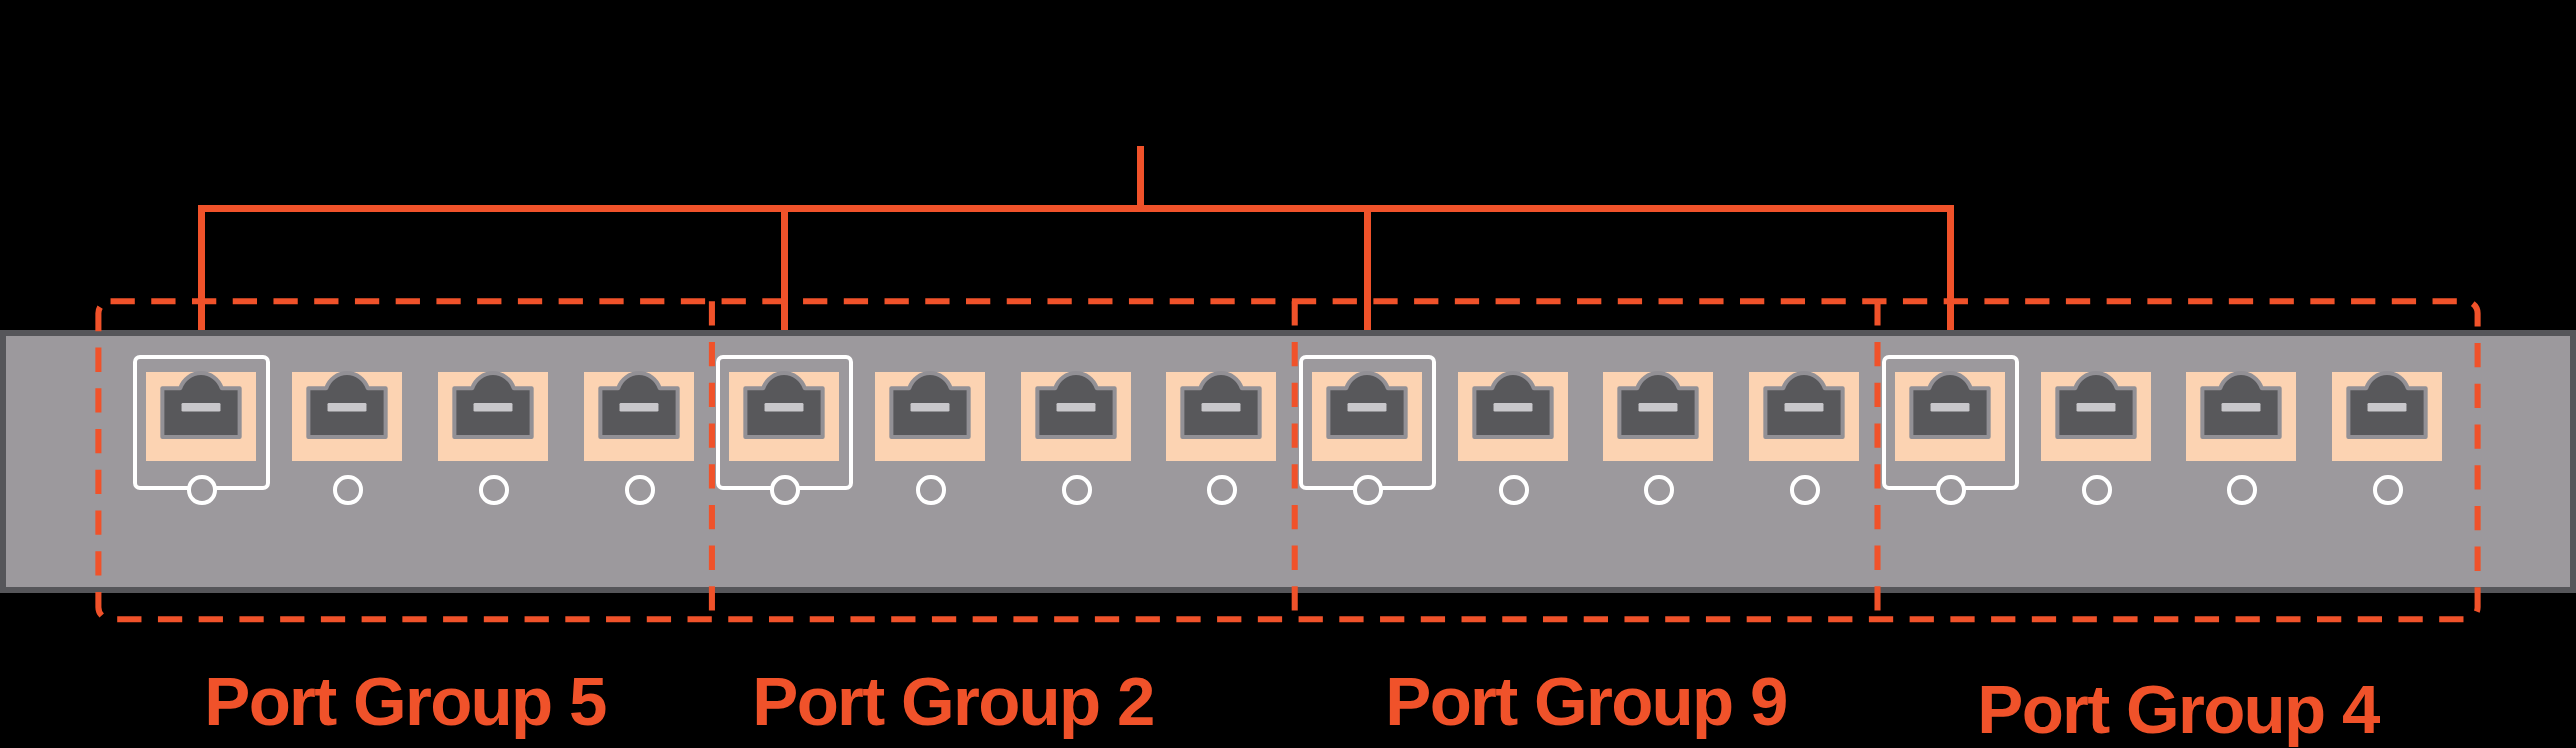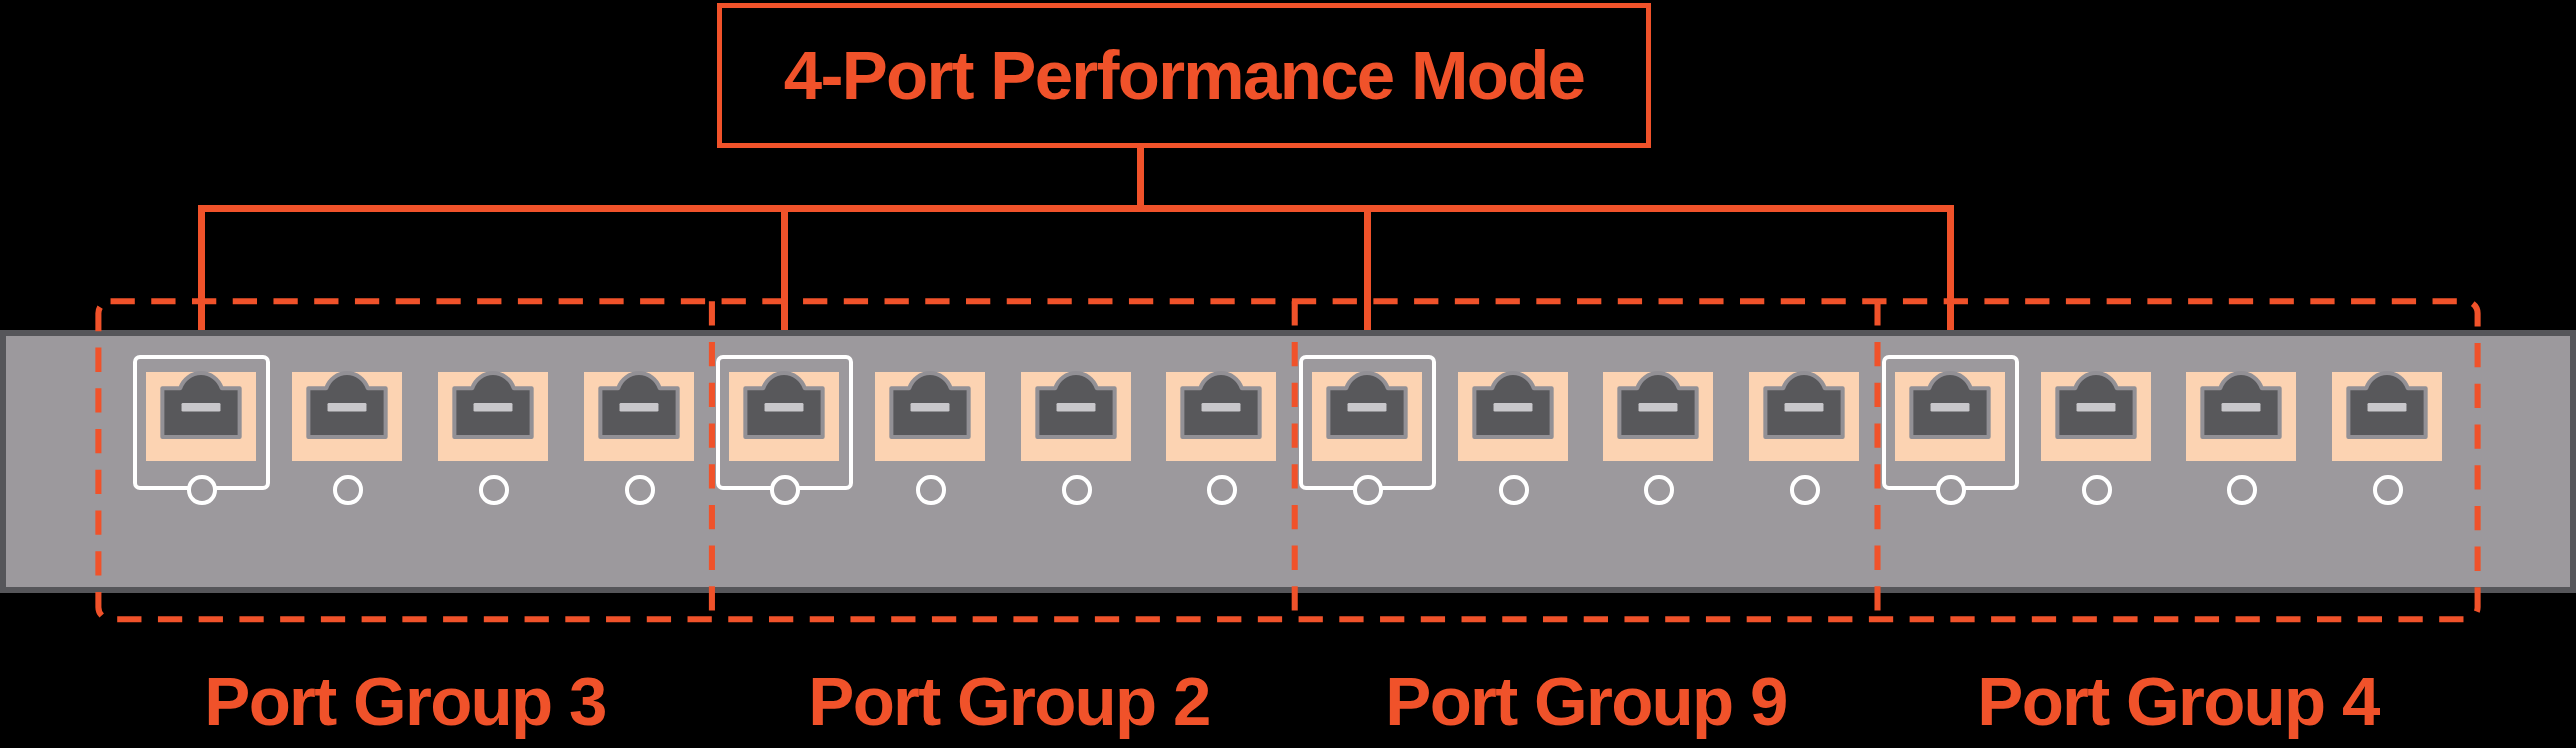--- a/index.html
+++ b/index.html
@@ -48,23 +48,20 @@
     position:absolute;top:664px;transform:translateX(-50%);
     color:var(--orange);font-size:69px;font-weight:bold;letter-spacing:-1.7px;
     line-height:75px;white-space:nowrap;
   }
 </style>
 </head>
 <body>
 
 <div class="canvas" style="--orange: #F0522A; --panel: #9C999D; --panel-border: #56565A; --peach: #FCD3B2; --dark: #58585B; --outline: #929095; --tab: #C8C7CB; --screw: #CDCBCE; --white: #FFFFFF; --bg: #000000;">
 
-  <div class="title-box">
-    <span>4-Port Performance Mode</span>
-  </div>
 
   <div class="stub"></div>
   <div class="hline"></div>
   <div id="drops">
       <div class="drop" style="left: 198px;"></div>
       <div class="drop" style="left: 781px;"></div>
       <div class="drop" style="left: 1364px;"></div>
       <div class="drop" style="left: 1947px;"></div>
     </div>
 
@@ -211,20 +208,20 @@
   <svg class="dash-overlay" viewBox="0 0 2972 863">
     <rect x="113.5" y="347.5" width="2745" height="367" rx="14"></rect>
     <g id="separators">
         <line x1="821.3499999999999" x2="821.3499999999999" y1="347.5" y2="714.5"></line>
         <line x1="1493.75" x2="1493.75" y1="347.5" y2="714.5"></line>
         <line x1="2166.1499999999996" x2="2166.1499999999996" y1="347.5" y2="714.5"></line>
       </g>
   </svg>
 
   <div id="labels">
-      <div class="group-label" style="left: 405px;">Port Group 3</div>
-      <div class="group-label" style="left: 1009px;">Port Group 2</div>
+      <div class="group-label" style="left: 405px;">Port Group 5</div>
+      <div class="group-label" style="left: 953px;">Port Group 2</div>
       <div class="group-label" style="left: 1586px;">Port Group 9</div>
-      <div class="group-label" style="left: 2178px;">Port Group 4</div>
+      <div class="group-label" style="left: 2178px; margin-top: 8px;">Port Group 4</div>
     </div>
 
 </div>
 
 
 </body></html>

